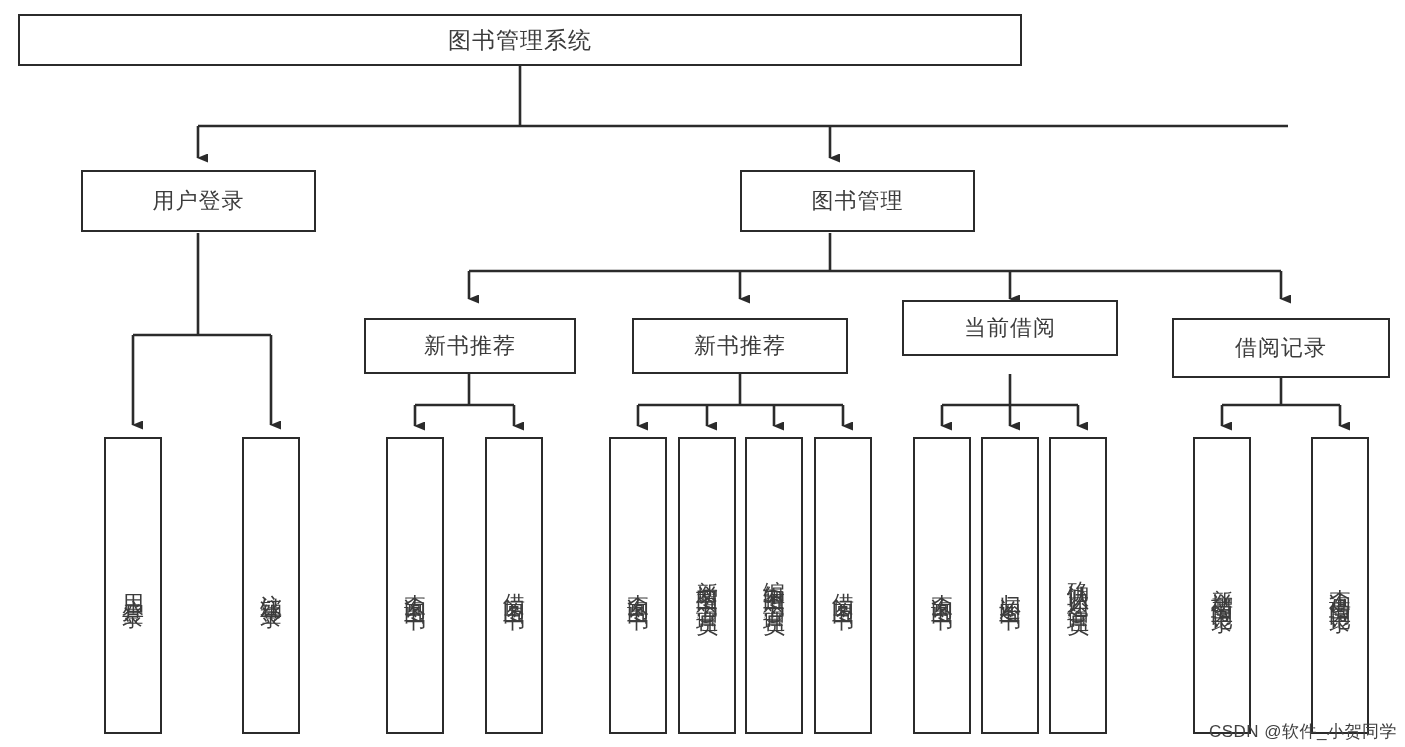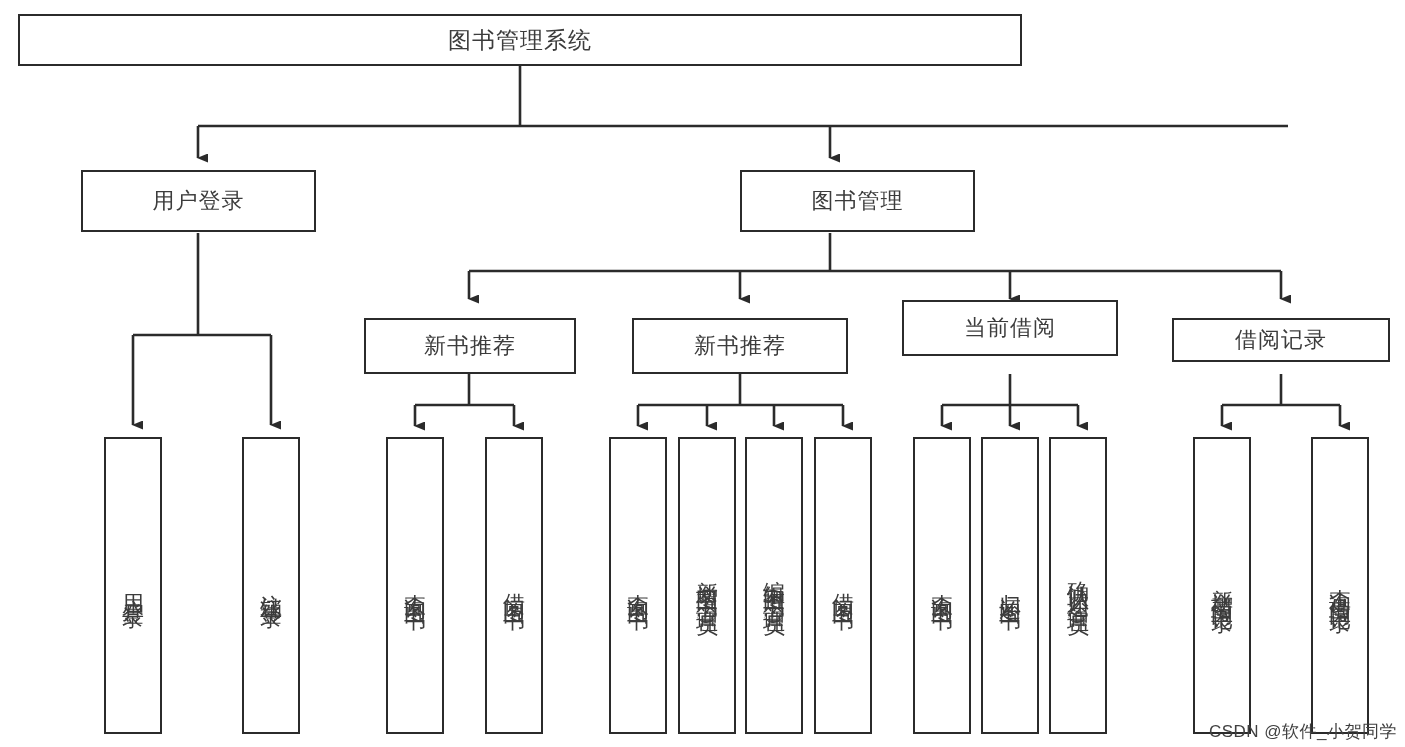--- a/index.html
+++ b/index.html
@@ -128,21 +128,21 @@
 
   <div class="node horiz" style="left:364px;top:318px;width:212px;height:56px;">
     <span class="label">新书推荐</span>
   </div>
   <div class="node horiz" style="left:632px;top:318px;width:216px;height:56px;">
     <span class="label">新书推荐</span>
   </div>
   <div class="node horiz" style="left:902px;top:300px;width:216px;height:56px;">
     <span class="label">当前借阅</span>
   </div>
-  <div class="node horiz" style="left:1172px;top:318px;width:218px;height:44px;">
+  <div class="node horiz" style="left:1172px;top:318px;width:218px;height:60px;">
     <span class="label">借阅记录</span>
   </div>
 
   <div class="node vert" style="left:104px;top:437px;width:58px;height:297px;">
     <span class="label">用户登录</span>
   </div>
   <div class="node vert" style="left:242px;top:437px;width:58px;height:297px;">
     <span class="label">注销登录</span>
   </div>
 

